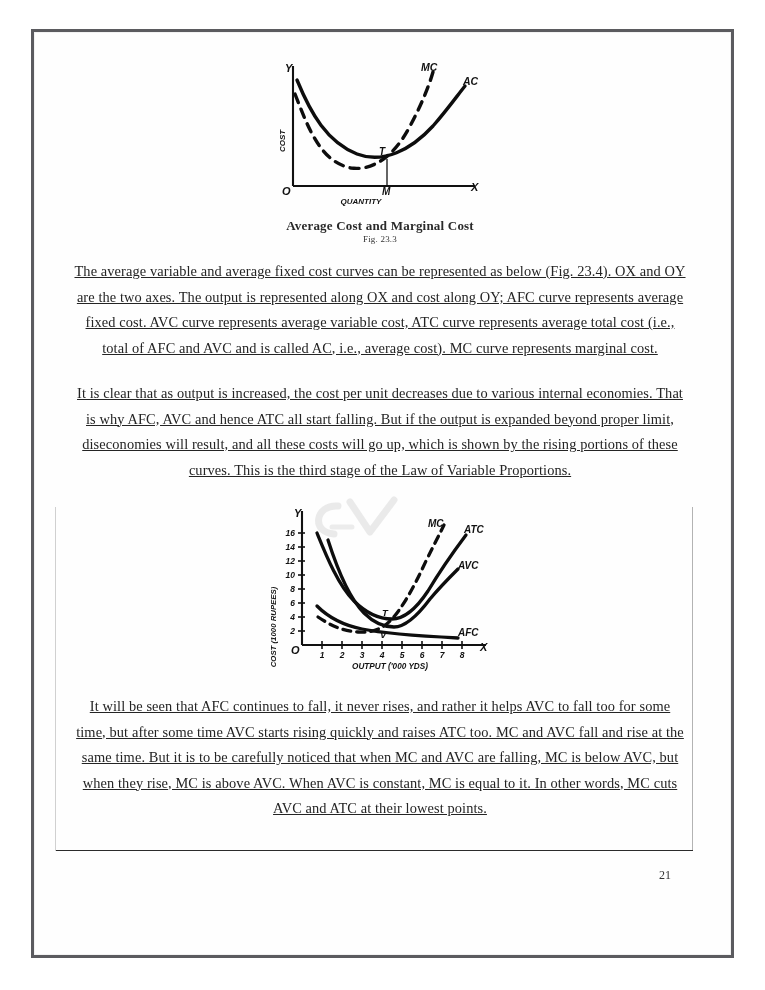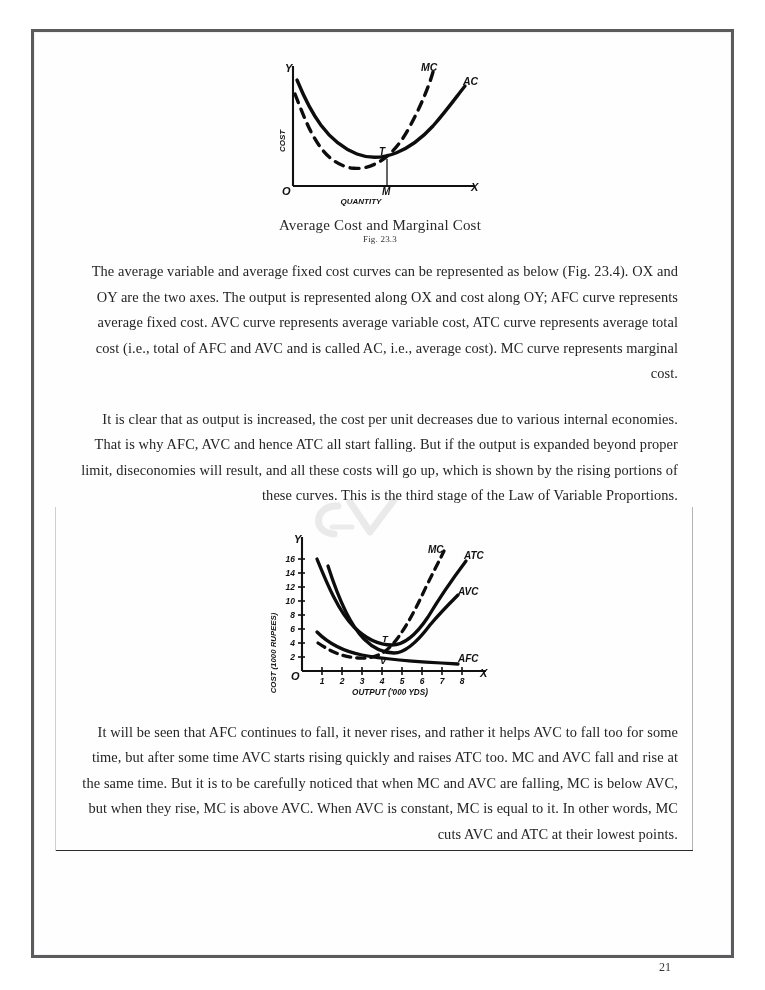--- a/index.html
+++ b/index.html
@@ -57,36 +57,37 @@
   #content {
     position: absolute;
     left: 74px;
     top: 28px;
     width: 612px;
   }
 
   p.para {
     font-size: 14.4px;
     line-height: 25.5px;
-    margin: 0 8px 20px 0;
-    text-align: right;
+    margin: 0 0 20px 0;
+    text-align: center;
     color: #242424;
     letter-spacing: .1px;
+    text-decoration: underline;
   }
 
   
   .figure {
     margin: 0 auto;
     text-align: center;
   }
   .figure svg { display: block; margin: 0 auto; }
   .fig-caption {
     font-family: "Liberation Serif", serif;
-    font-weight: normal;
-    font-size: 15px;
+    font-weight: bold;
+    font-size: 13px;
     line-height: 11.5px;
     color: #2a2a2a;
     margin-top: 2px;
     letter-spacing: .2px;
   }
   .fig-number {
     font-weight: normal;
     font-size: 9px;
     color: #333;
     letter-spacing: .2px;
@@ -103,21 +104,21 @@
     width: 150px;
     height: 52px;
     pointer-events: none;
     opacity: .50;
   }
 
   
   #page-number {
     position: absolute;
     left: 659px;
-    top: 960px;
+    top: 868px;
     font-family: "Liberation Serif", serif;
     font-size: 12px;
     color: #333;
   }
 
   .gfx-label {
     font-family: "Liberation Sans", sans-serif;
     font-style: italic;
     font-weight: bold;
   }

